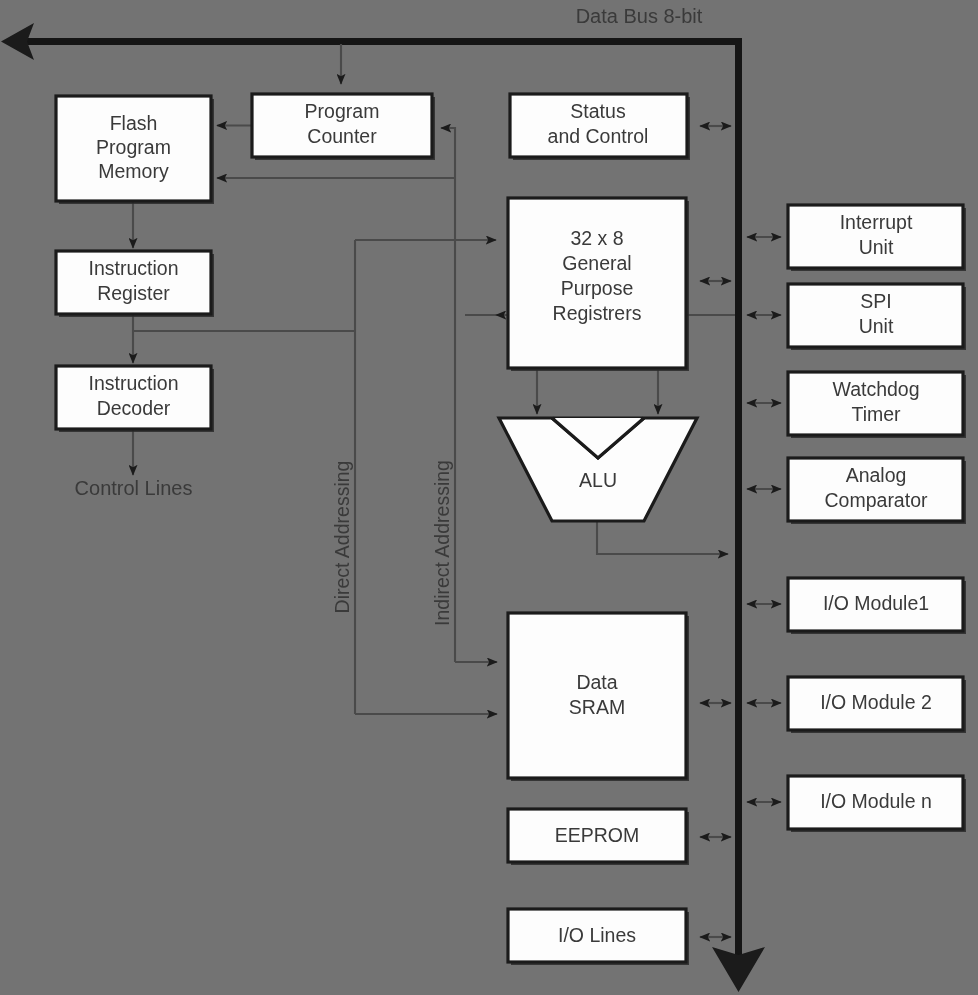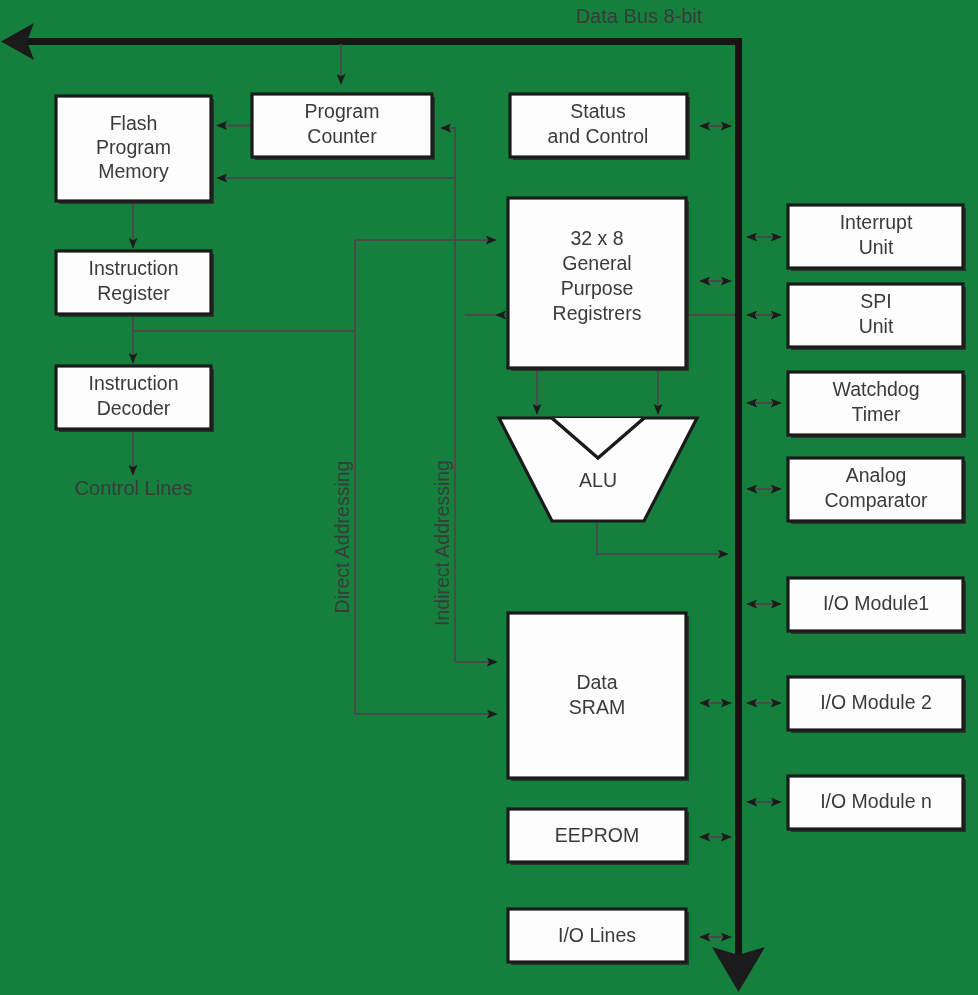--- a/index.html
+++ b/index.html
@@ -8,21 +8,21 @@
     padding: 0;
     background: #ffffff;
   }
   body {
     font-family: "Liberation Sans", sans-serif;
   }
   #diagram-root {
     position: relative;
     width: 978px;
     height: 995px;
-    background: #15803d;
+    background: #737373;
     overflow: hidden;
   }
   #diagram-svg {
     position: absolute;
     left: 0;
     top: 0;
     width: 978px;
     height: 995px;
   }
   .blk-rect {

